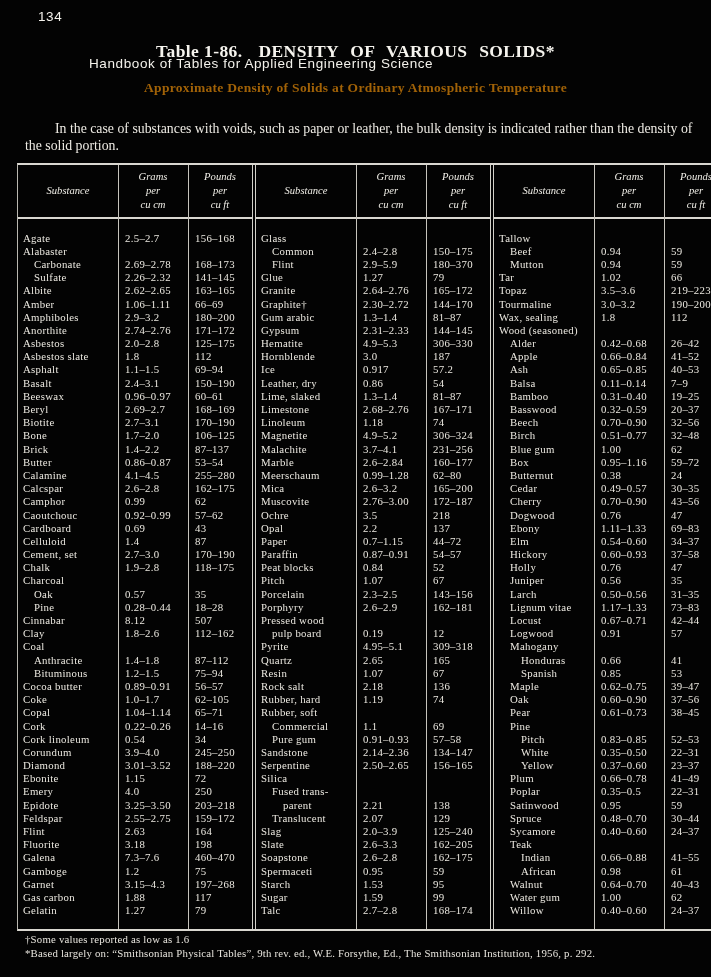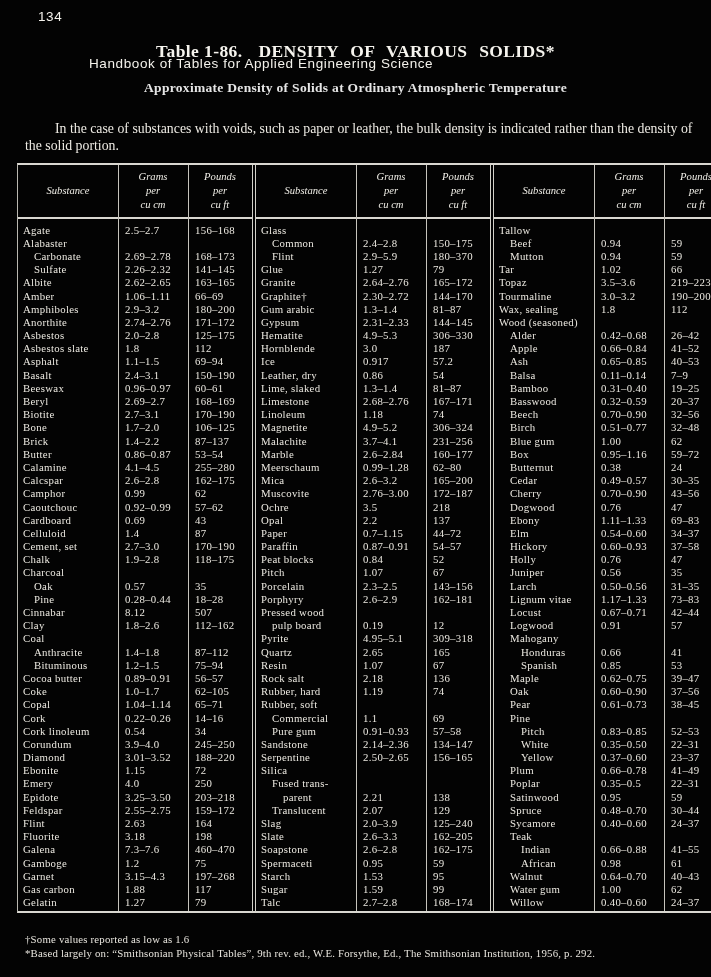--- a/index.html
+++ b/index.html
@@ -13,35 +13,35 @@
     font-family:"Liberation Sans","DejaVu Sans",sans-serif;
     font-size:13.5px;letter-spacing:.6px;color:#f4f2ec;}
   .pagenum{position:absolute;left:38px;top:0;}
   .runtitle{position:absolute;left:89px;top:0;margin-top:47px;}
   
   .title{position:absolute;top:41px;left:0;width:100%;text-align:center;
     font-weight:bold;font-size:17.5px;letter-spacing:.4px;color:#f6f4ee;}
   .title .prefix{margin-right:16px;}
   .title .name{word-spacing:7px;}
   .subtitle{position:absolute;top:80px;left:0;width:100%;text-align:center;
-    font-weight:bold;font-size:13.5px;letter-spacing:.3px;color:#e5e5e5;}
+    font-weight:bold;font-size:13.5px;letter-spacing:.3px;color:#a16207;}
   .intro{position:absolute;top:106px;left:25px;right:0;
     font-size:13.8px;line-height:17.5px;text-indent:30px;color:#eeebe4;}
   
   .dtable{position:absolute;top:163px;left:17px;display:flex;
     border-top:2px solid #d9d7d0;border-bottom:2px solid #d9d7d0;
     border-left:1px solid #b9b7b0;}
   .group{position:relative;width:234px;flex:0 0 auto;}
   .group + .group{border-left:4px double #d2d0c9;}
   .vline{position:absolute;top:0;bottom:0;width:1px;background:#c6c4bd;}
   .v1{left:100px;} .v2{left:170px;}
   .ghead{height:52px;border-bottom:2px solid #d9d7d0;display:flex;align-items:center;
     font-style:italic;font-size:10.6px;line-height:1.3;text-align:center;color:#f0eee7;}
   .h-sub{width:100px;} .h-g{width:70px;white-space:pre-line;} .h-p{width:64px;white-space:pre-line;}
-  .gbody{padding-top:4px;padding-bottom:2px;}
+  .gbody{padding-top:4px;padding-bottom:12px;margin-top:8px;}
   .row{height:13.2px;display:flex;align-items:center;
     font-size:10.8px;letter-spacing:.3px;white-space:nowrap;color:#ece9e1;}
   .c-sub{width:100px;flex:0 0 auto;padding-left:5px;box-sizing:border-box;overflow:hidden;}
   .c-sub.i1{padding-left:16px;} .c-sub.i2{padding-left:27px;}
   .c-g{width:70px;flex:0 0 auto;padding-left:7px;box-sizing:border-box;}
   .c-p{width:64px;flex:0 0 auto;padding-left:7px;box-sizing:border-box;}
   
   .footnotes{position:absolute;top:933px;left:25px;right:2px;
     font-size:10.8px;line-height:13.5px;color:#e8e5de;letter-spacing:.2px;}
 </style>

